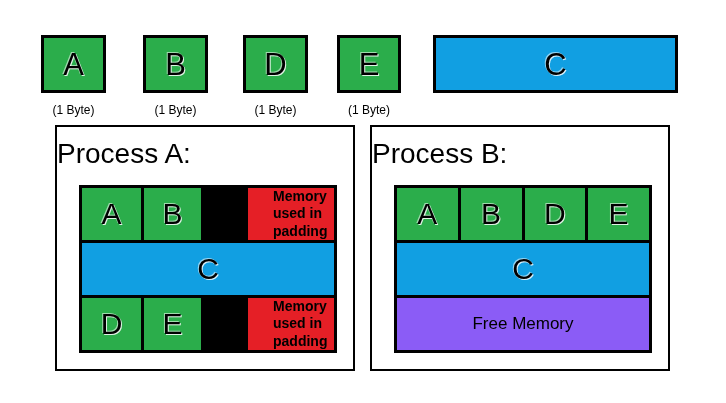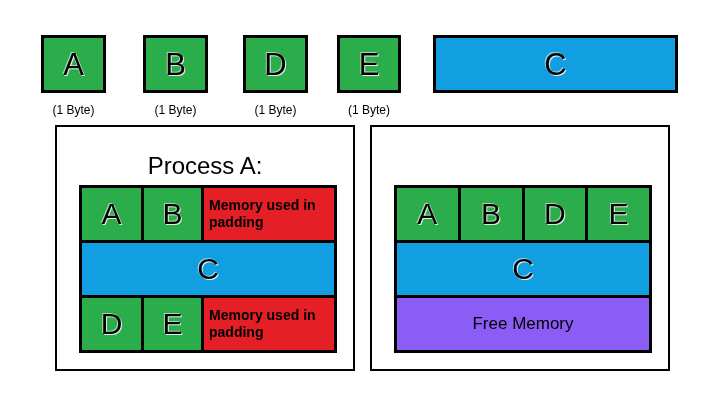--- a/index.html
+++ b/index.html
@@ -28,41 +28,41 @@
   .li-e{left:337px;width:64px;}
   .li-c{left:433px;width:245px;}
   
   .panel{
     position:absolute;top:125px;width:300px;height:246px;
     box-sizing:border-box;border:2px solid #000;background:#fff;
   }
   .panel-a{left:55px;}
   .panel-b{left:370px;}
   .panel-title{
-    text-align:center;font-size:24px;line-height:1.1;
-    margin-top:26px;letter-spacing:0;
+    font-size:28px;line-height:1.1;
+    margin-top:12px;letter-spacing:0;
   }
   .mem-block{
     position:absolute;left:22px;top:58px;width:258px;height:168px;
     box-sizing:border-box;background:#000;padding:3px;
     display:flex;flex-direction:column;gap:3px;
   }
   .mem-row{display:flex;gap:3px;flex:1;min-height:0;}
   .cell{
     display:flex;align-items:center;justify-content:center;
     font-size:30px;line-height:1;
     text-shadow:1px 1px 0 rgba(255,255,255,.85), -1px -1px 0 rgba(255,255,255,.55);
   }
   .cell-sm1{flex:0 0 59px;}
   .cell-sm2{flex:0 0 57px;}
   .cell-grow{flex:1;}
   .cell-pad{
     flex:1;display:flex;align-items:center;justify-content:flex-start;
     font-size:14px;font-weight:700;line-height:1.25;
-    padding:2px 6px 2px 5px;text-shadow:none;
+    padding:2px 6px 2px 25px;text-shadow:none;margin-left:44px;
   }
   .cell-free{
     flex:1;display:flex;align-items:center;justify-content:center;
     font-size:17px;font-weight:400;text-shadow:none;
   }
 </style>
 </head>
 <body>
 
 <div class="canvas">
@@ -100,20 +100,21 @@
       </div>
       <div class="mem-row">
         <div class="cell cell-sm1" style="background-color: rgb(43, 173, 75);">D</div>
         <div class="cell cell-sm2" style="background-color: rgb(43, 173, 75);">E</div>
         <div class="cell-pad" style="background-color: rgb(229, 31, 38);">Memory used in padding</div>
       </div>
     </div>
   </div>
 
   <div class="panel panel-b">
+    <div class="panel-title">Process B:</div>
     <div class="mem-block">
       <div class="mem-row">
         <div class="cell cell-grow" style="background-color: rgb(43, 173, 75);">A</div>
         <div class="cell cell-grow" style="background-color: rgb(43, 173, 75);">B</div>
         <div class="cell cell-grow" style="background-color: rgb(43, 173, 75);">D</div>
         <div class="cell cell-grow" style="background-color: rgb(43, 173, 75);">E</div>
       </div>
       <div class="mem-row">
         <div class="cell cell-grow" style="background-color: rgb(17, 159, 226);">C</div>
       </div>

